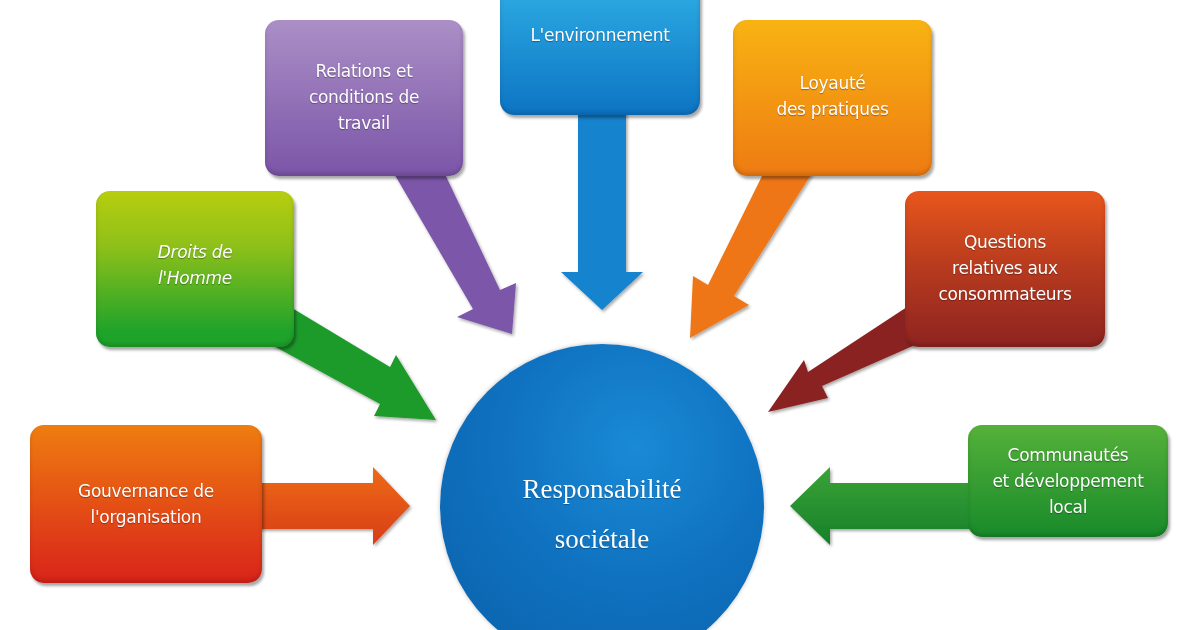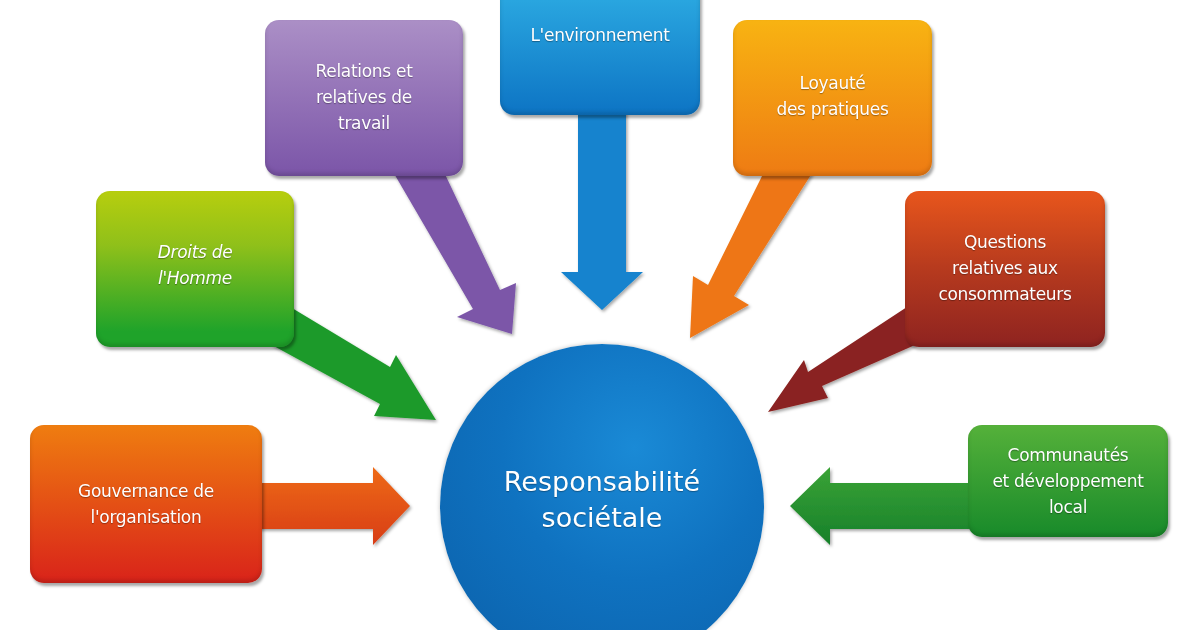--- a/index.html
+++ b/index.html
@@ -30,23 +30,24 @@
     position: absolute;
     left: 440px; top: 344px; width: 324px; height: 324px;
     border-radius: 50%;
     background: radial-gradient(circle at 60% 32%, #1a8ad6 0%, #0f72c0 45%, #0b5fa8 100%);
     box-shadow: 0 0 4px rgba(0,0,0,0.25);
     display: flex; align-items: flex-start; justify-content: center;
     color: #fff; text-align: center;
   }
   .center-circle .label {
     margin-top: 120px;
-    font-size: 27px; line-height: 36px;
+    font-size: 27px; line-height: 50px;
     white-space: pre-line;
     text-shadow: 0 1px 1px rgba(0,0,0,0.3);
+    font-family: Liberation Serif, serif;
   }
 </style>
 </head>
 <body>
 
 <div id="canvas">
 
   <svg class="arrows" width="1200" height="630" viewBox="0 0 1200 630">
     <defs>
       <linearGradient id="gGov" x1="0" y1="0" x2="0" y2="1">
@@ -82,21 +83,21 @@
 l'organisation</span>
   </div>
 
   <div class="box top-aligned" style="left:96px; top:191px; width:198px; height:156px; background:linear-gradient(#b7ce0e,#8fc01a 35%,#1fa32a 90%); padding-top:48px;font-style:italic;">
     <span class="label">Droits de
 l'Homme</span>
   </div>
 
   <div class="box top-aligned" style="left:265px; top:20px; width:198px; height:156px; background:linear-gradient(#ab8fc6,#7b55a8); padding-top:38px;">
     <span class="label">Relations et
-relatives de
+conditions de
 travail</span>
   </div>
 
   <div class="box top-aligned" style="left:500px; top:-20px; width:200px; height:135px; background:linear-gradient(#2eaee4,#0d74c4); padding-top:42px;">
     <span class="label">L'environnement</span>
   </div>
 
   <div class="box top-aligned" style="left:733px; top:20px; width:199px; height:156px; background:linear-gradient(#f8b312,#ee7b13); padding-top:50px;">
     <span class="label">Loyauté
 des pratiques</span>

